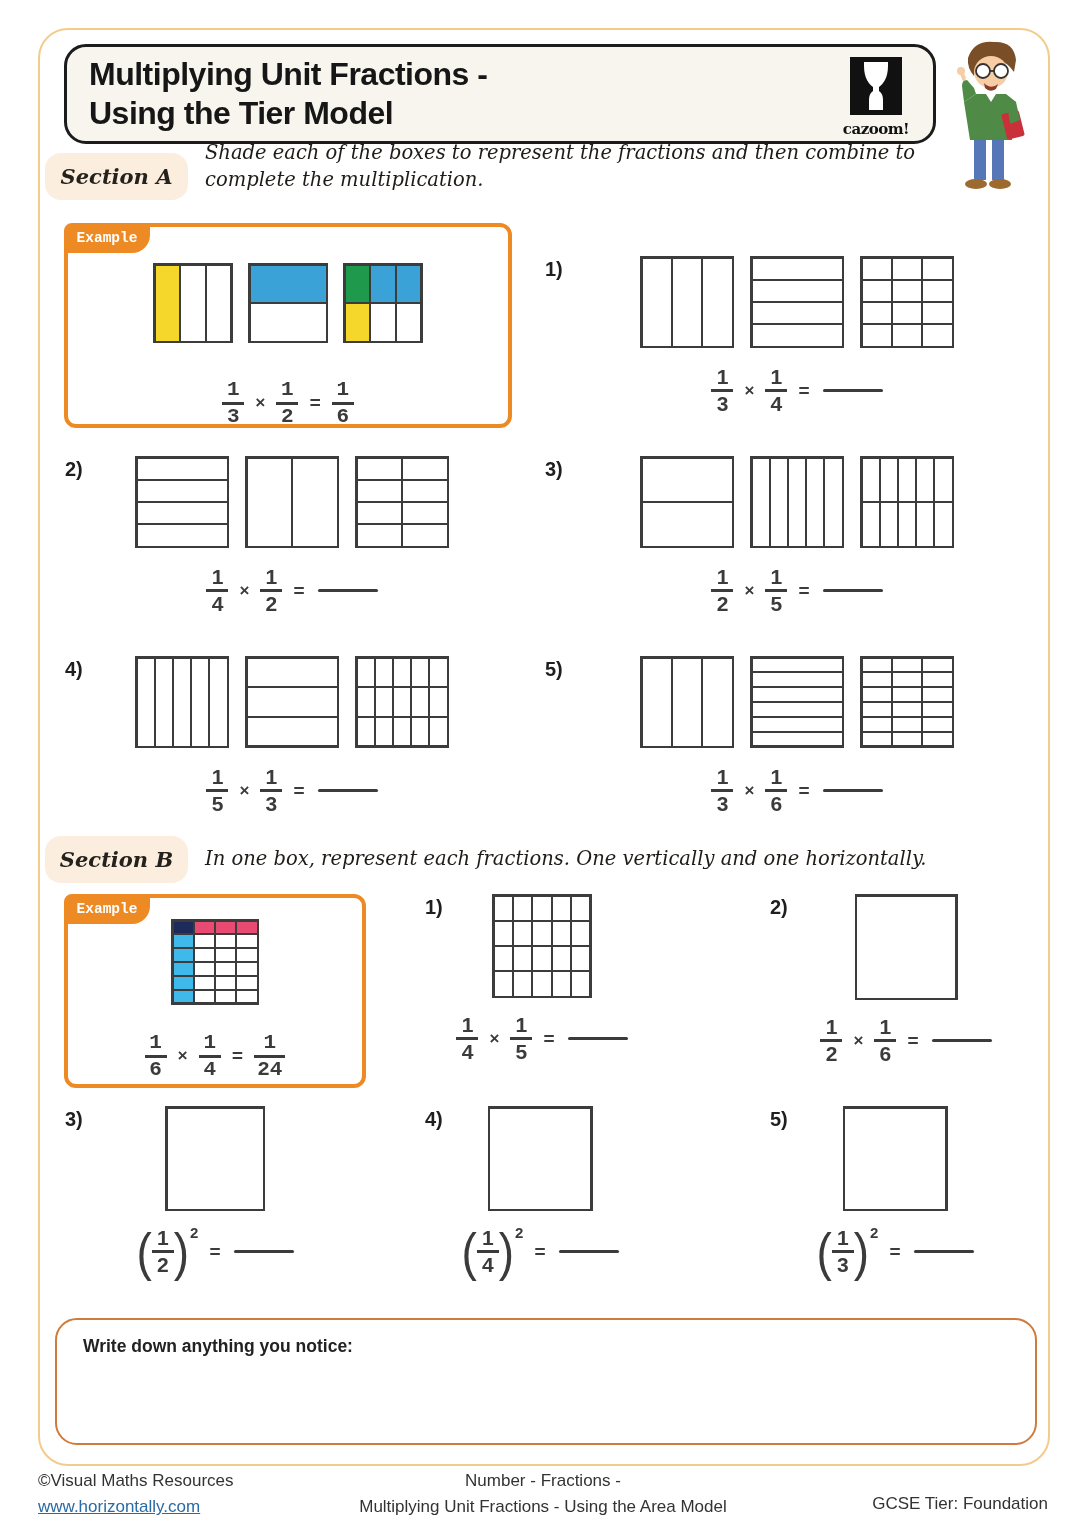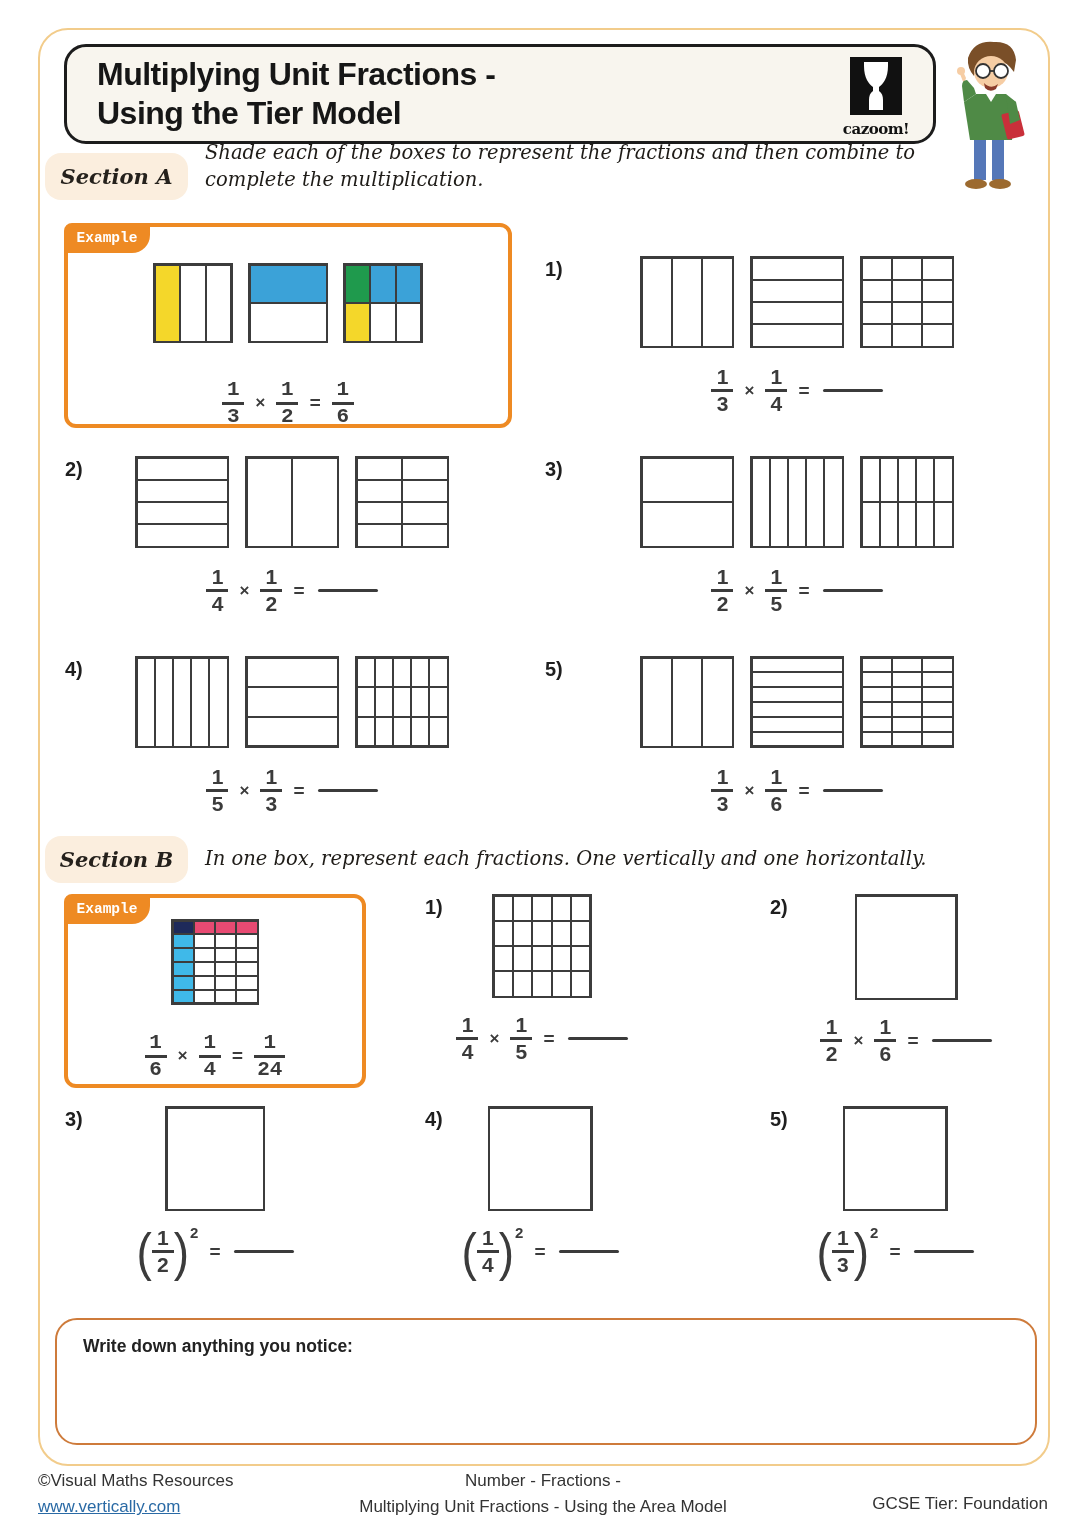--- a/index.html
+++ b/index.html
@@ -10,21 +10,21 @@
   .page-border{
     position:absolute;left:38px;top:28px;width:1008px;height:1434px;
     border:2px solid #f2cc8b;border-radius:30px;
   }
   
   .header-box{
     position:absolute;left:64px;top:44px;width:866px;height:94px;
     background:#f8f5ee;border:3px solid #1c1c1c;border-radius:22px;
   }
   .title{
-    position:absolute;left:30px;top:8px;
+    position:absolute;left:22px;top:8px;
     font-size:32px;font-weight:800;letter-spacing:-0.5px;line-height:1.22;color:#161616;
   }
   .logo{position:absolute;right:22px;top:10px;width:70px;text-align:center;}
   .logo-text{font-family:"DejaVu Serif",serif;font-weight:700;font-size:15px;color:#111;margin-top:1px;letter-spacing:-0.5px;}
   .teacher{position:absolute;left:934px;top:36px;}
   
   .section-label{
     position:absolute;left:45px;width:143px;height:47px;background:#fbeede;border-radius:16px;
     display:flex;align-items:center;justify-content:center;
     font-family:"DejaVu Serif",serif;font-style:italic;font-weight:700;font-size:21px;color:#25211c;
@@ -583,20 +583,20 @@
     </div>
   </div>
 
 <div class="notice-box">
   <div class="notice-label">Write down anything you notice:</div>
 </div>
 
 <div class="footer">
   <div class="left">
     <div>©Visual Maths Resources</div>
-    <div><a>www.vertically.com</a></div>
+    <div><a>www.horizontally.com</a></div>
   </div>
   <div class="center">
     <div>Number - Fractions -</div>
     <div>Multiplying Unit Fractions - Using the Area Model</div>
   </div>
   <div class="right">GCSE Tier: Foundation</div>
 </div>
 
 </body></html>

